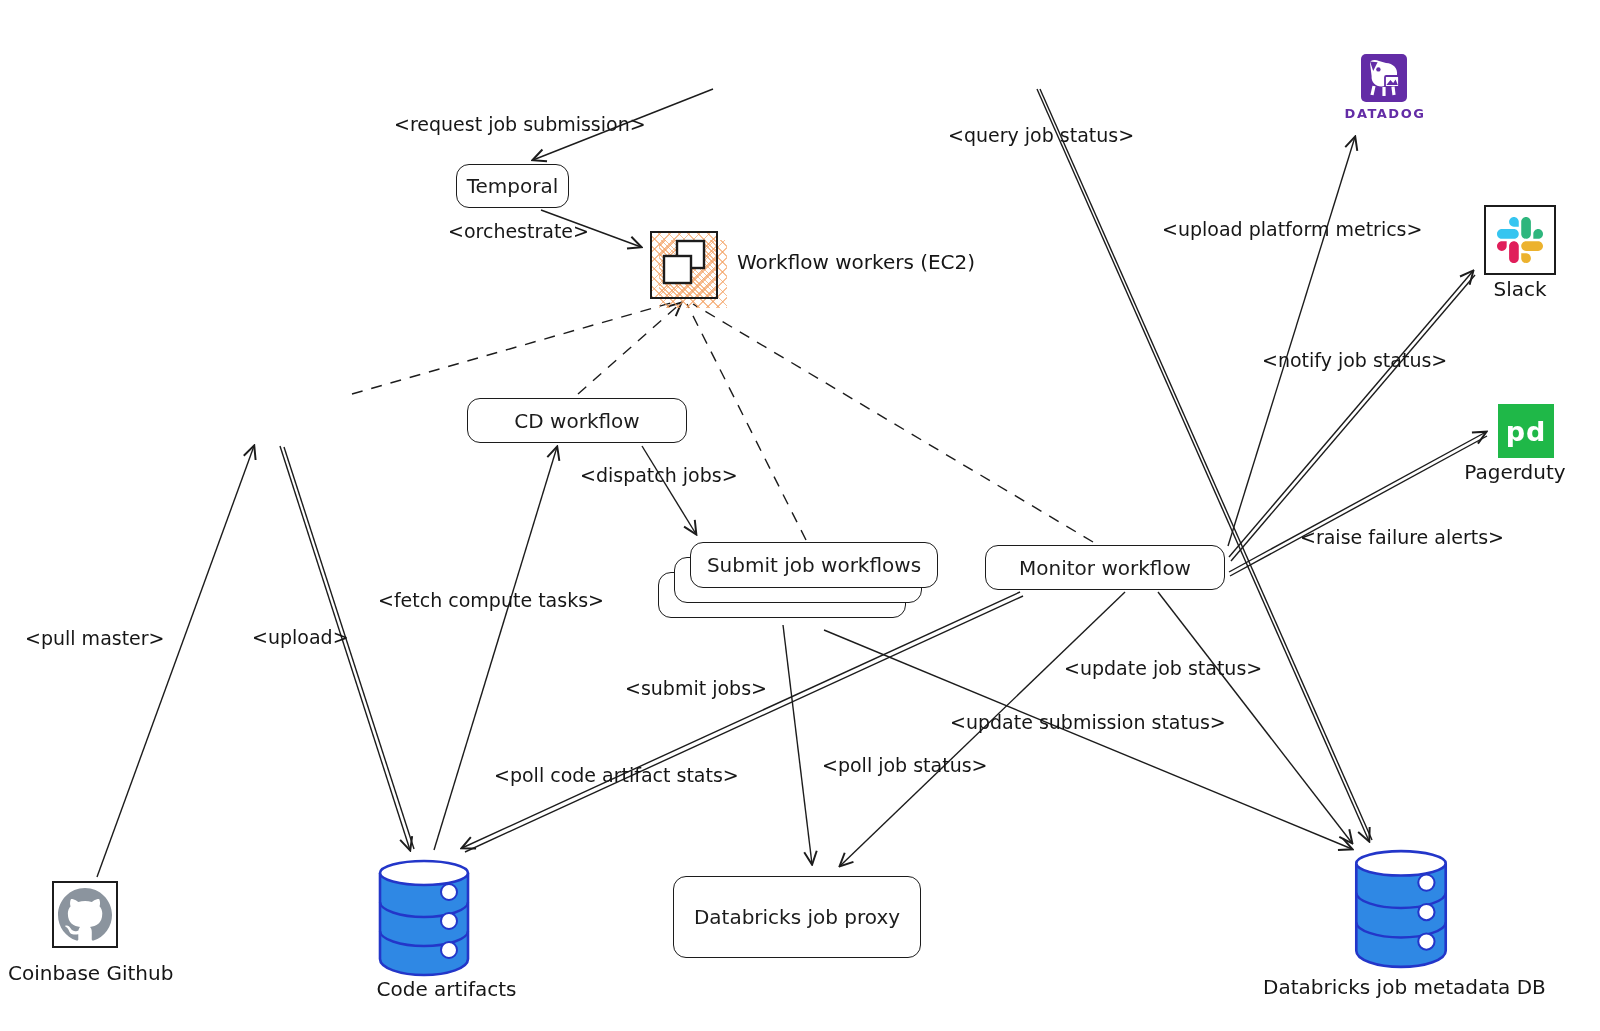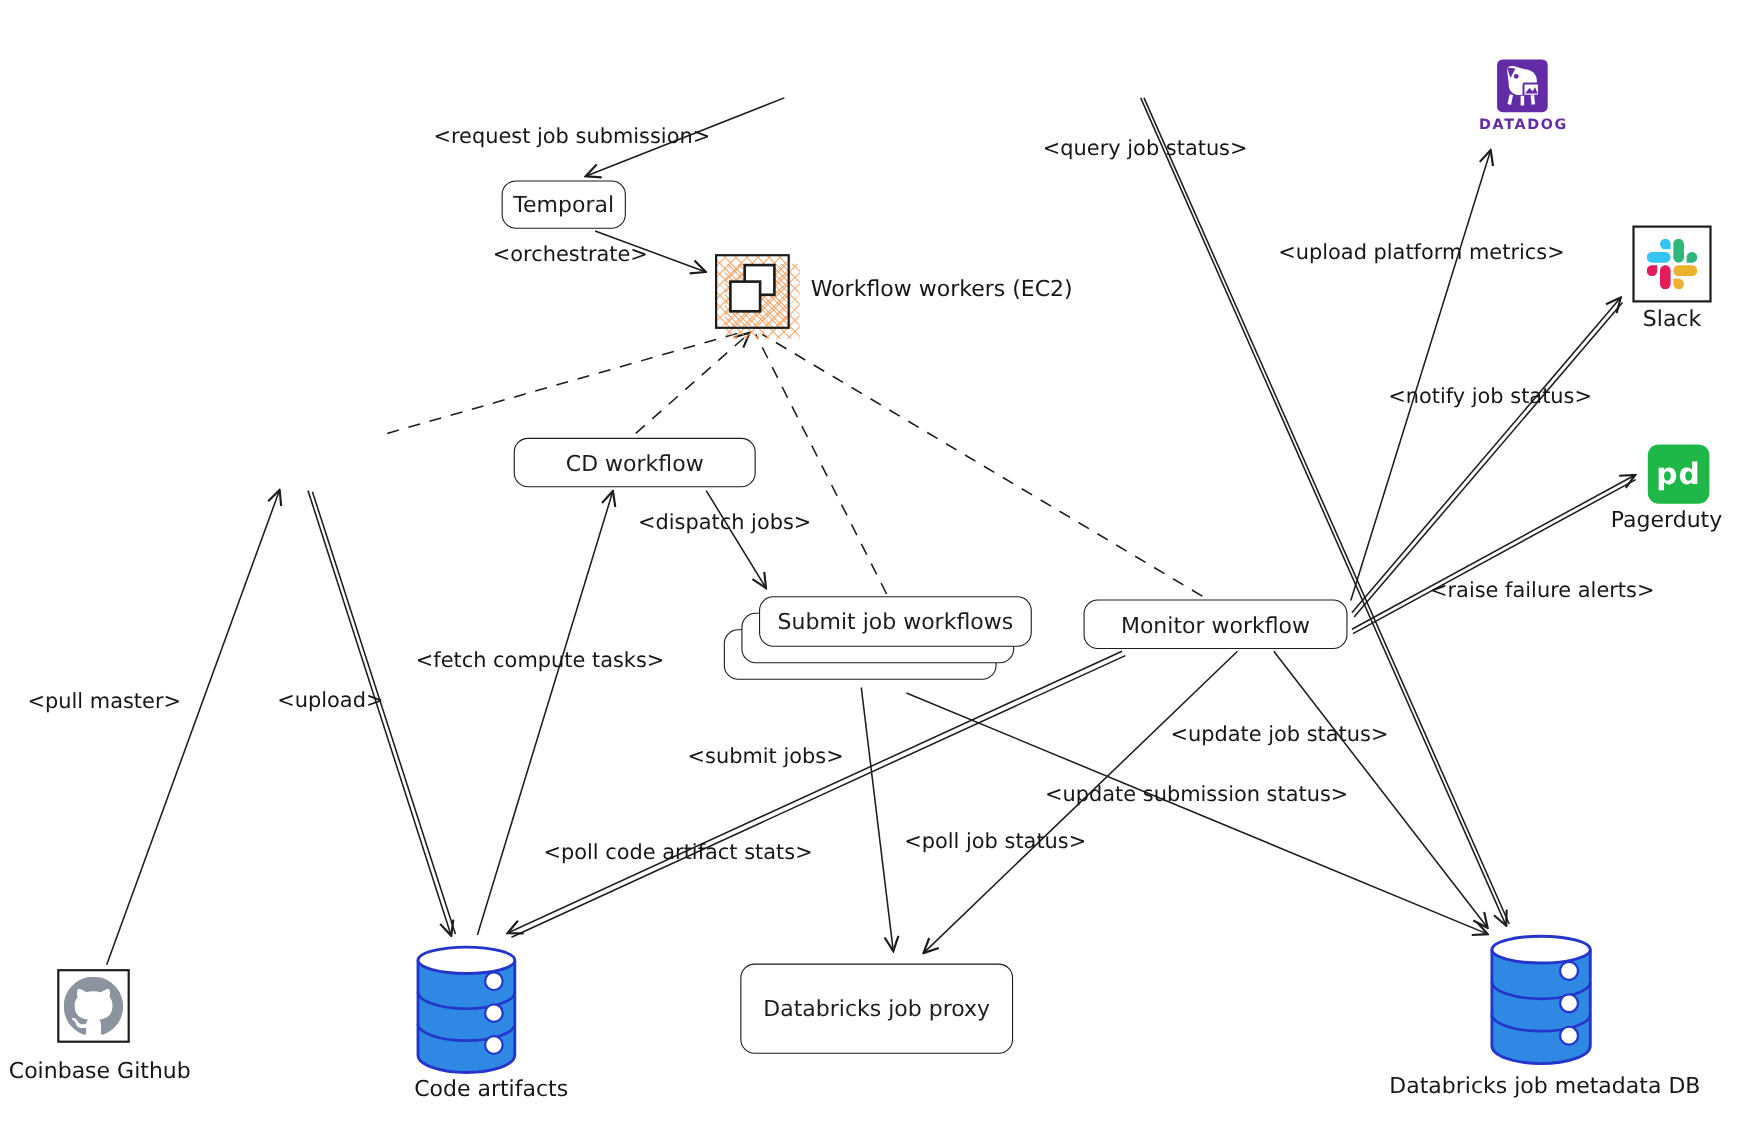--- a/index.html
+++ b/index.html
@@ -26,21 +26,21 @@
   .hatch-gray{
     background-image:
       repeating-linear-gradient(45deg, rgba(170,185,205,.55) 0 1.2px, transparent 1.2px 7px),
       repeating-linear-gradient(-45deg, rgba(170,185,205,.55) 0 1.2px, transparent 1.2px 7px);
   }
   .workers-main{position:absolute;left:0;top:0;width:68px;height:68px;border:2.2px solid #1c1c1c;box-sizing:border-box;}
   .workers-shadow{position:absolute;left:9px;top:9px;width:68px;height:68px;}
   .tile{border:2.2px solid #1c1c1c;box-sizing:border-box;background:#fff;display:flex;align-items:center;justify-content:center;}
   .dd-word{position:absolute;font-size:13px;font-weight:bold;color:#632ca6;letter-spacing:1.5px;z-index:4;text-align:center;}
   .pd-box{
-    position:absolute;background:#1fb848;border-radius:10px;display:flex;align-items:center;justify-content:center;
+    position:absolute;background:#1fb848;border-radius:0;display:flex;align-items:center;justify-content:center;
     color:#fff;font-weight:bold;font-size:27px;z-index:3;letter-spacing:1px;
   }
 </style>
 </head>
 <body>
 
 <div id="canvas">
 
   <svg class="edges" width="1600" height="1031" viewBox="0 0 1600 1031">
     <defs>

